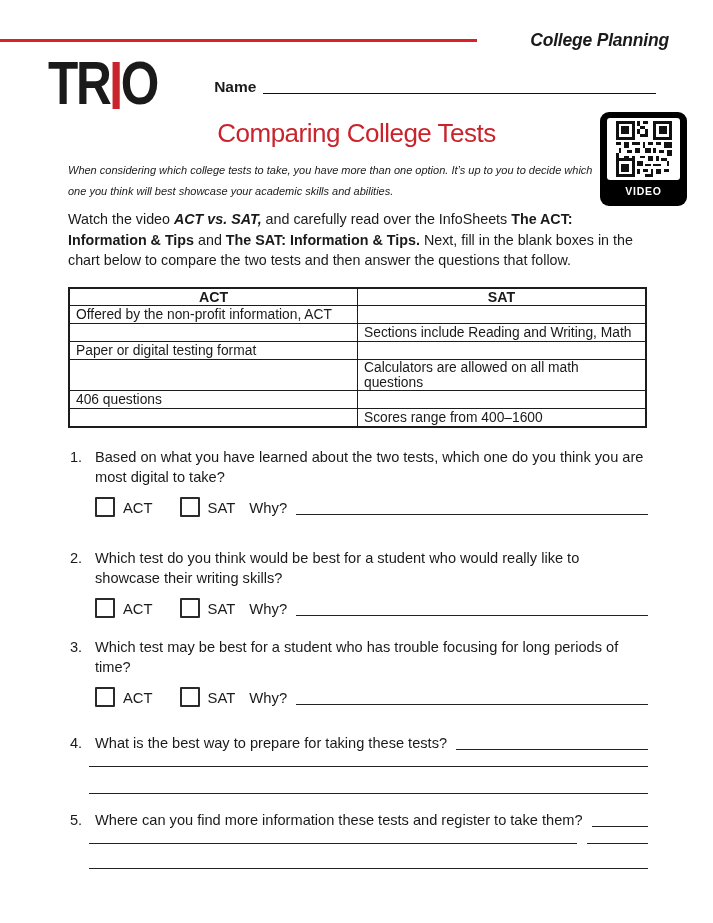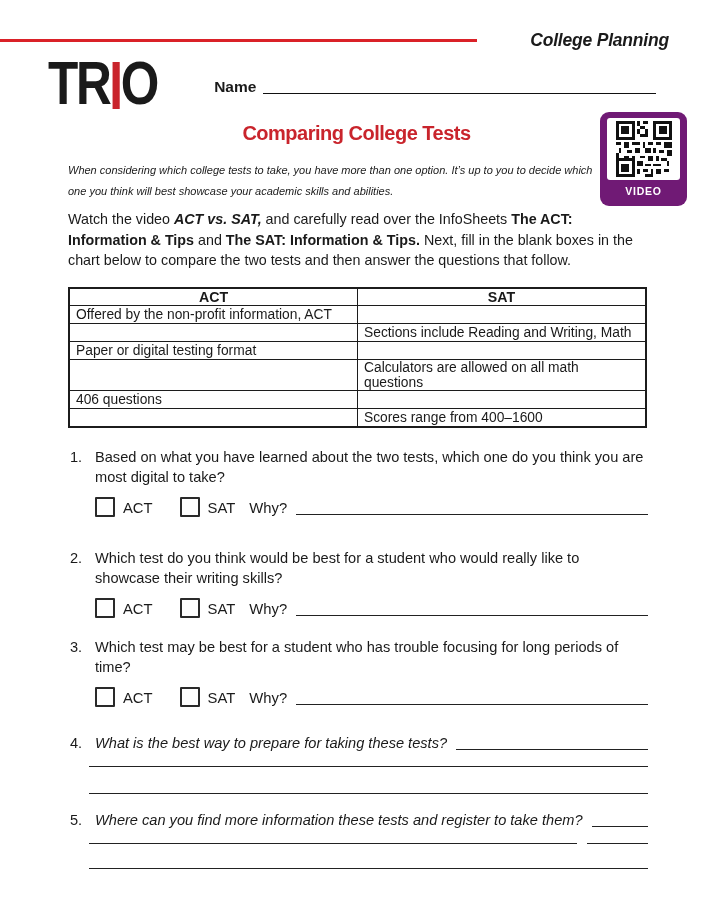--- a/index.html
+++ b/index.html
@@ -18,23 +18,23 @@
   .red-rule{flex:1;height:3px;background:var(--rule_red);margin-right:16px;}
   .header-category{font-size:17.5px;font-weight:bold;font-style:italic;letter-spacing:-0.2px;white-space:nowrap;}
   
   .logo-row{display:flex;align-items:flex-end;margin-top:4px;padding:0 57px 0 48px;height:52px;}
   .trio-logo{font-size:62px;font-weight:bold;letter-spacing:-3px;line-height:48px;transform:scaleX(0.80);transform-origin:left bottom;white-space:nowrap;}
   .logo-i{color:var(--brand_red);display:inline-block;transform:scaleY(1.12);transform-origin:top;}
   .name-wrap{flex:1;display:flex;align-items:flex-end;margin-left:30px;padding-bottom:13px;}
   .name-label{font-weight:bold;font-size:15.5px;margin-right:7px;line-height:15px;}
   .name-line{flex:1;border-bottom:1.6px solid #111;height:3px;}
   
-  .title{margin:8px 0 8px;text-align:center;font-size:20px;line-height:36px;color:var(--brand_red);font-weight:bold;letter-spacing:-0.5px;}
-  
-  .qr-block{position:absolute;top:112px;left:600px;width:87px;height:94px;background:#701a75;border-radius:9px;display:flex;flex-direction:column;align-items:center;padding-top:6px;}
+  .title{margin:8px 0 8px;text-align:center;font-size:26px;line-height:36px;color:var(--brand_red);font-weight:normal;letter-spacing:-0.5px;}
+  
+  .qr-block{position:absolute;top:112px;left:600px;width:87px;height:94px;background:#000000;border-radius:9px;display:flex;flex-direction:column;align-items:center;padding-top:6px;}
   .qr-white{width:73px;height:62px;background:#fff;border-radius:3px;display:flex;align-items:center;justify-content:center;}
   .qr-white svg{width:56px;height:56px;}
   .qr-label{color:#fff;font-size:10.5px;letter-spacing:0.8px;margin-top:5px;font-weight:bold;}
   
   .intro{margin:9px 0 0;padding:0 108px 0 68px;font-style:italic;font-size:11px;line-height:20.5px;}
   .instructions{margin:8px 0 0;padding:0 58px 0 68px;font-size:14.3px;line-height:20.5px;}
   
   .compare-table{margin:16px 0 0 68px;width:579px;border-collapse:collapse;border:2px solid #1c1c1c;table-layout:fixed;}
   .compare-table th,.compare-table td{border:1.5px solid #1c1c1c;height:18px;font-size:13.8px;padding:0 6px;vertical-align:middle;}
   .compare-table th{text-align:center;font-weight:bold;font-size:14.2px;}
@@ -44,21 +44,21 @@
   .q{display:flex;}
   .q-num{width:25px;font-size:14.6px;line-height:20px;flex:0 0 25px;}
   .q-body{flex:1;}
   .q-text{font-size:14.6px;line-height:20px;}
   .answer-row{display:flex;align-items:flex-end;margin-top:7px;height:23px;}
   .checkbox{width:20px;height:20px;border:2px solid #2a2a2a;border-radius:1px;background:#fff;}
   .cb-label{font-size:14.8px;margin-left:8px;line-height:17px;}
   .cb-gap{width:27px;}
   .why-label{font-size:14.8px;margin-left:14px;line-height:17px;}
   .fill-line{flex:1;border-bottom:1.6px solid #222;height:0;align-self:flex-end;margin-left:9px;margin-bottom:2px;}
-  .q-text-row{display:flex;font-style:italic;}
+  .q-text-row{display:flex;}
   .q-text-row .q-inline-text{font-size:14.6px;line-height:20px;white-space:nowrap;}
   .q-text-row .fill-line{margin-bottom:3px;}
   .extra-line{height:0;border-bottom:1.6px solid #222;margin-left:-6px;}
   .line-split{display:flex;margin-left:-6px;}
   .line-split .seg1{width:488px;border-bottom:1.6px solid #222;height:0;}
   .line-split .seg2{flex:1;border-bottom:1.6px solid #222;height:0;margin-left:10px;}
   .mt-q1{margin-top:19px;}
   .mt-q2{margin-top:31px;}
   .mt-q3{margin-top:19px;}
   .mt-q4{margin-top:26px;}

